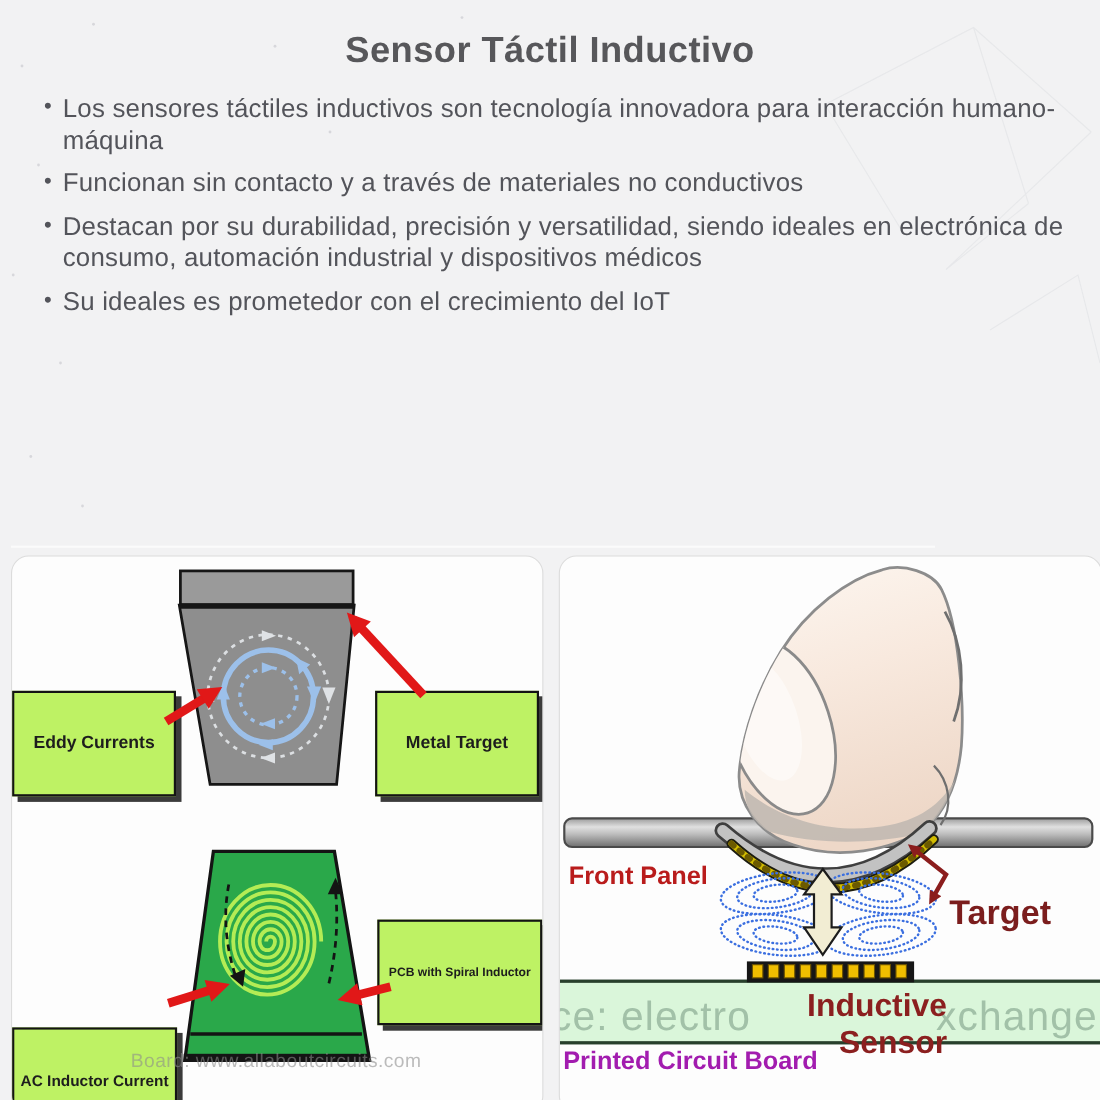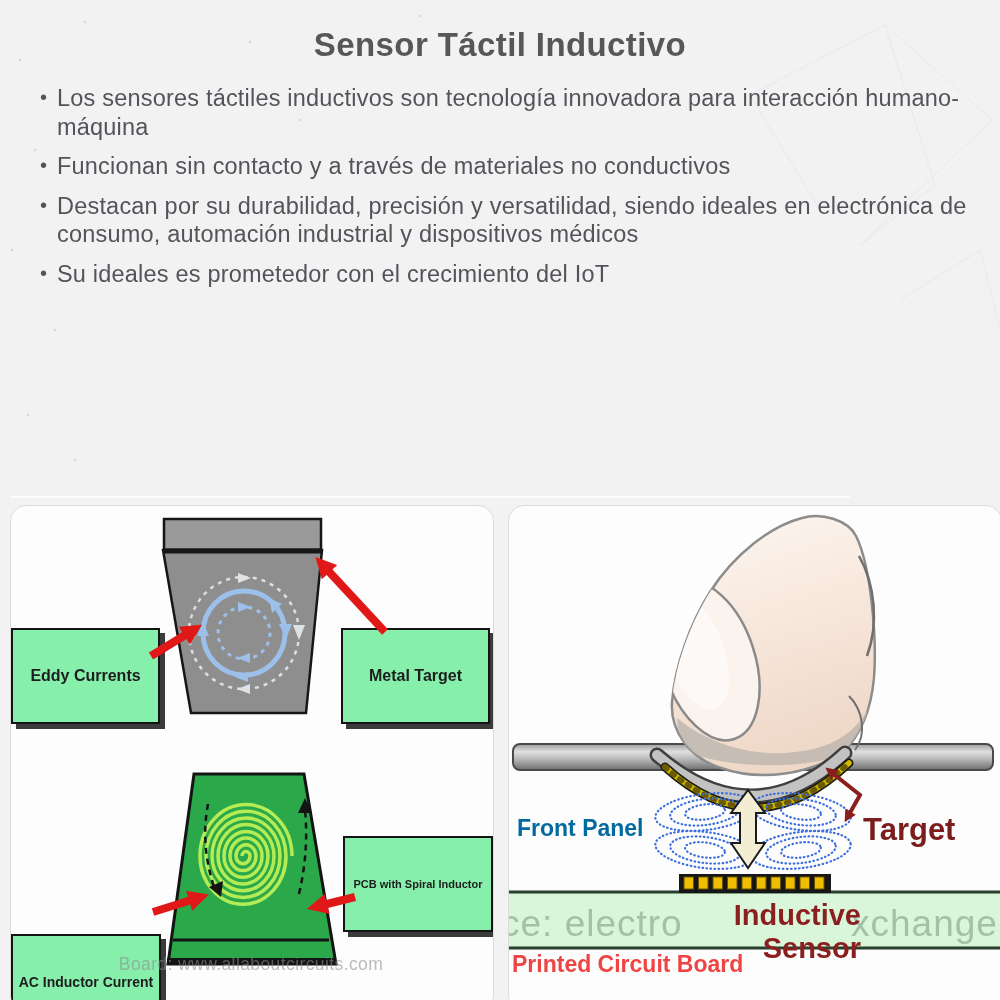--- a/index.html
+++ b/index.html
@@ -16,38 +16,38 @@
 
   .divider{position:absolute;top:496px;left:10px;right:10px;height:2px;background:#fff;opacity:.65;}
 
   .panel{position:absolute;top:505px;height:505px;background:#fdfdfd;border:1px solid #dcdcdc;
          border-radius:16px;overflow:hidden;}
   .panel.left{left:10px;width:482px;}
   .panel.right{left:508px;width:492px;}
   .layer{position:absolute;left:0;top:0;width:100%;height:100%;pointer-events:none;}
   .z1{z-index:1}.z3{z-index:3}
 
-  .lblbox{position:absolute;z-index:2;background:#86efac;border:2px solid #141414;
+  .lblbox{position:absolute;z-index:2;background:#bef264;border:2px solid #141414;
           box-shadow:5px 5px 0 rgba(25,25,25,.85);
           display:flex;align-items:center;justify-content:center;text-align:center;
           font-weight:bold;color:#1d1d1d;white-space:nowrap;}
   .box-eddy {left:0px;   top:122px; width:145px; height:92px; font-size:16px;}
   .box-metal{left:330px; top:122px; width:145px; height:92px; font-size:16px;}
   .box-ac   {left:0px;   top:388px; width:146px; height:92px; font-size:14px;margin-top:40px;}
   .box-pcb  {left:332px; top:330px; width:146px; height:92px; font-size:11px;text-align:center;}
 
   .wm-left{position:absolute;z-index:4;left:40px;top:448px;width:400px;text-align:center;
            font-size:17.5px;color:rgba(140,140,140,.58);letter-spacing:.4px;}
 
   .rp-text{position:absolute;z-index:3;}
-  .front-panel{left:8px;top:277px;font-size:23px;font-weight:600;color:#0369a1;margin-top:32px;}
+  .front-panel{left:8px;top:277px;font-size:23px;font-weight:600;color:#b91c1c;}
   .target-lbl{left:354px;top:306px;font-size:31px;font-weight:bold;color:#7b1d1d;}
   .inductive-lbl{left:140px;top:393px;width:212px;text-align:right;
                  font-size:29px;font-weight:bold;color:#8b1f1f;}
-  .pcb-lbl{left:3px;top:445px;font-size:23px;font-weight:600;color:#ef4444;text-align:center;}
+  .pcb-lbl{left:3px;top:445px;font-size:23px;font-weight:600;color:#a21caf;text-align:center;}
   .rp-wm{position:absolute;z-index:2;top:397px;font-size:37px;font-weight:500;
          color:rgba(105,140,118,.5);letter-spacing:1px;}
   .rp-wm.a{left:-8px;} .rp-wm.b{left:342px;}
 </style>
 </head>
 <body>
 
 <div class="page">
 
   <svg class="texture" viewBox="0 0 1000 1000">

